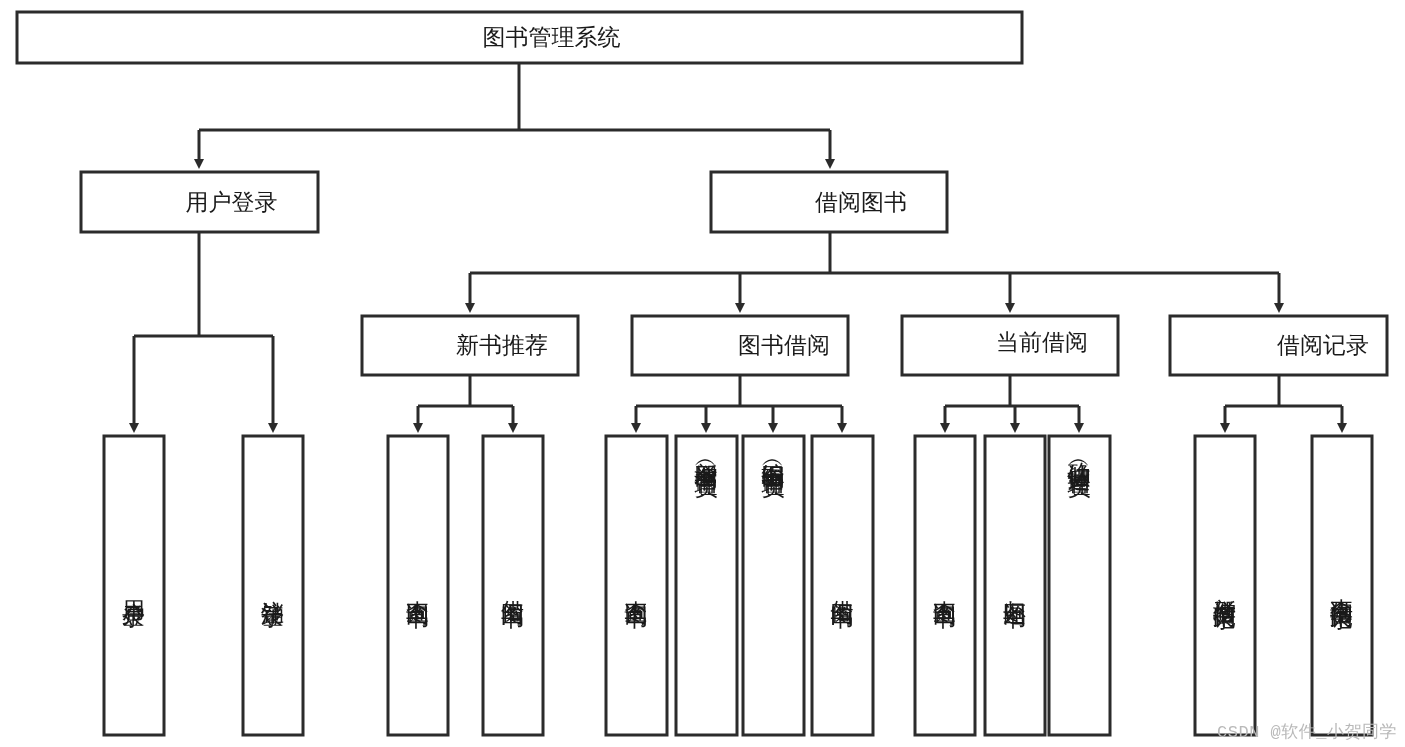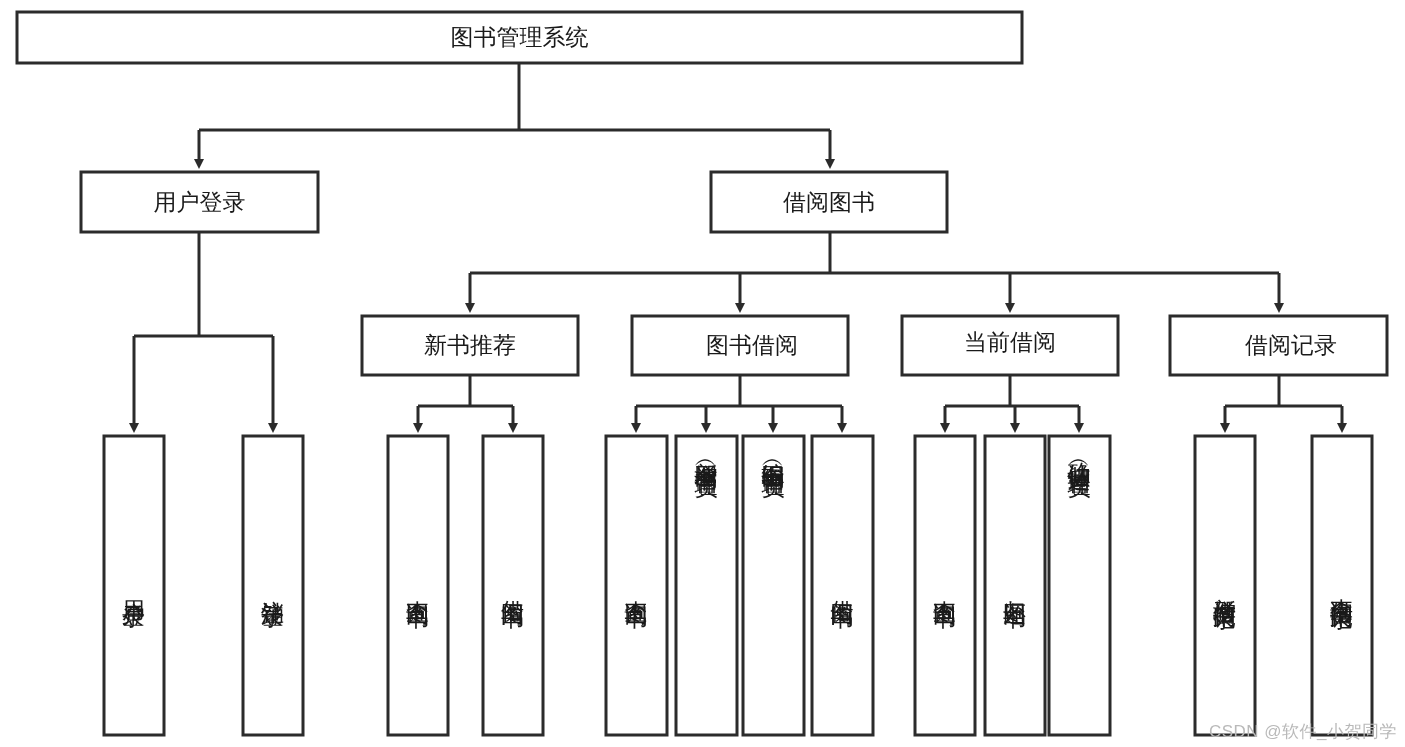--- a/index.html
+++ b/index.html
@@ -24,27 +24,28 @@
     white-space:nowrap;
     pointer-events:none;
   }
   .htext-wrap{
     position:absolute;
     display:flex;align-items:center;justify-content:center;
     font-size:23px;color:#1a1a1a;
     font-family:"Liberation Sans","DejaVu Sans",sans-serif;
     white-space:nowrap;
     pointer-events:none;
+    margin-left:32px;
   }
   .connector{stroke:#2b2b2b;stroke-width:3;fill:none;}
   .arrow-head{fill:#2b2b2b;}
   #watermark{
     position:absolute;right:8px;bottom:4px;
     font-size:17px;color:#b9b9b9;
-    font-family:Liberation Sans, sans-serif;
+    font-family:Liberation Mono, monospace;
     letter-spacing:0.5px;
     user-select:none;
   }
 </style>
 </head>
 <body>
 
 <div id="diagram-root">
 
   <svg id="diagram" viewBox="0 0 1405 747" xmlns="http://www.w3.org/2000/svg">

